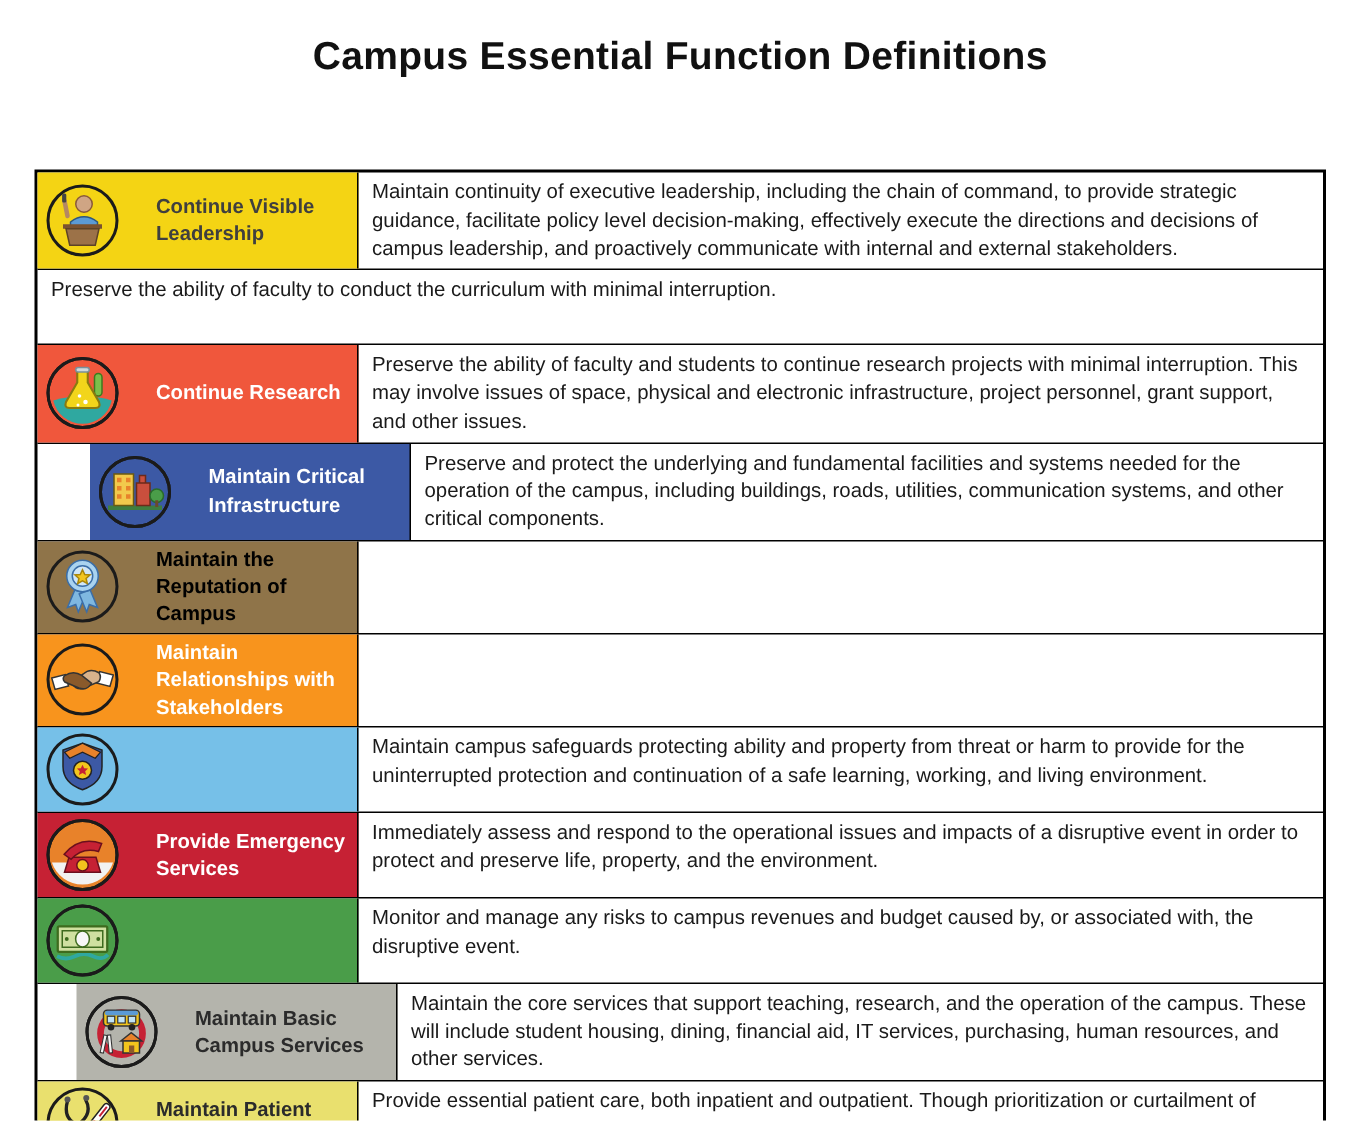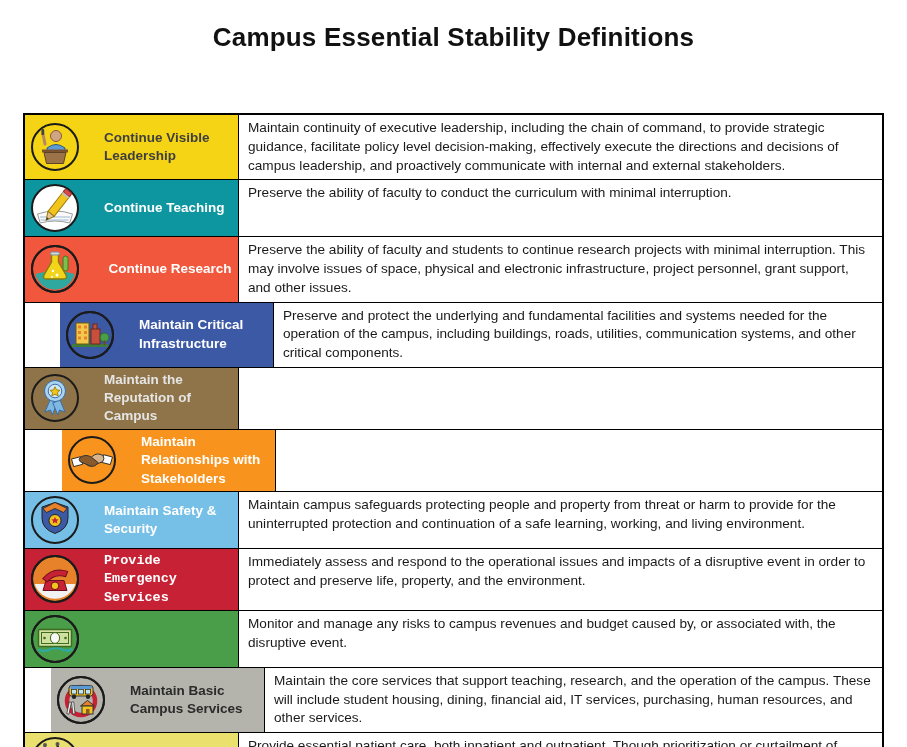--- a/index.html
+++ b/index.html
@@ -61,21 +61,21 @@
   }
   .definition{
     font-size:13.6px;
     line-height:1.38;
     color:#1a1a1a;
   }
 </style>
 </head>
 <body>
 
-<h1 class="title">Campus Essential Stability Definitions</h1>
+<h1 class="title">Campus Essential Function Definitions</h1>
 
 <div class="def-table" id="def-table">
   <div class="row">
     <div class="cell-left" style="background: rgb(244, 212, 20); color: rgb(63, 63, 63);">
       <span class="icon-wrap">
           <svg viewBox="0 0 50 50" xmlns="http://www.w3.org/2000/svg">
             <circle cx="25" cy="25" r="23" fill="#F4D414" stroke="#1b1b1b" stroke-width="2"></circle>
             <path d="M15 22 L13 12" stroke="#b58863" stroke-width="3" stroke-linecap="round"></path>
             <rect x="11.4" y="7" width="2.8" height="6" rx="1" fill="#444"></rect>
             <circle cx="26" cy="14" r="5.5" fill="#cfa584" stroke="#8a5a3a"></circle>
@@ -86,44 +86,27 @@
         </span>
       <span class="label">Continue Visible
 Leadership</span>
     </div>
     <div class="cell-right">
       <span class="definition">Maintain continuity of executive leadership, including the chain of command, to provide strategic guidance, facilitate policy level decision-making, effectively execute the directions and decisions of campus leadership, and proactively communicate with internal and external stakeholders.</span>
     </div>
   </div>
 
   <div class="row">
-    <div class="cell-left" style="background: rgb(13, 150, 160); color: rgb(255, 255, 255);">
-      <span class="icon-wrap">
-          <svg viewBox="0 0 50 50" xmlns="http://www.w3.org/2000/svg">
-            <circle cx="25" cy="25" r="23" fill="#ffffff" stroke="#1b1b1b" stroke-width="2"></circle>
-            <path d="M7.5 31 q18 -6 35 0 l-2.8 9 q-15 -4 -29.5 0 z" fill="#fbfbfb" stroke="#999"></path>
-            <path d="M10 34 h30 M10.5 37 h28" stroke="#9bb7d4" stroke-width="1" fill="none"></path>
-            <g transform="rotate(38 25 25)">
-              <rect x="21.5" y="6" width="8" height="26" fill="#f2c51d" stroke="#9a7b0a"></rect>
-              <rect x="21.5" y="3" width="8" height="4.5" rx="1.5" fill="#d94a4a" stroke="#8a2a2a"></rect>
-              <rect x="21.5" y="7.5" width="8" height="2" fill="#c0c0c0"></rect>
-              <path d="M21.5 32 l4 8 l4 -8 z" fill="#e8c79b" stroke="#9a7b0a"></path>
-              <path d="M24.3 37.2 l1.2 2.8 l1.2 -2.8 z" fill="#333"></path>
-            </g>
-          </svg>
-        </span>
-      <span class="label">Continue Teaching</span>
-    </div>
     <div class="cell-right">
       <span class="definition">Preserve the ability of faculty to conduct the curriculum with minimal interruption.</span>
     </div>
   </div>
 
   <div class="row">
-    <div class="cell-left" style="background: rgb(240, 87, 60); color: rgb(255, 255, 255); text-align: center;">
+    <div class="cell-left" style="background: rgb(240, 87, 60); color: rgb(255, 255, 255);">
       <span class="icon-wrap">
           <svg viewBox="0 0 50 50" xmlns="http://www.w3.org/2000/svg">
             <circle cx="25" cy="25" r="23" fill="#F0573C" stroke="#1b1b1b" stroke-width="2"></circle>
             <path d="M5.5 30 q20 -6 39 0 a20 20 0 0 1 -39 0 z" fill="#2fa8a0"></path>
             <rect x="33" y="12" width="5" height="15" rx="2.5" fill="#7cbf4b" stroke="#3e7a1e"></rect>
             <path d="M21.5 10 h7 v8 l7.5 13 q1.5 4 -2.5 4 h-17 q-4 0 -2.5 -4 l7.5 -13 z" fill="#f2d51b" stroke="#8a7a10" stroke-width="1.4"></path>
             <rect x="20.5" y="8" width="9" height="3" rx="1.5" fill="#cfd8dc" stroke="#78909c"></rect>
             <circle cx="23" cy="27" r="1.2" fill="#fff"></circle>
             <circle cx="27" cy="31" r="1.5" fill="#fff"></circle>
             <circle cx="22" cy="33" r="1" fill="#fff"></circle>
@@ -159,39 +142,39 @@
         </span>
       <span class="label">Maintain Critical
 Infrastructure</span>
     </div>
     <div class="cell-right">
       <span class="definition">Preserve and protect the underlying and fundamental facilities and systems needed for the operation of the campus, including buildings, roads, utilities, communication systems, and other critical components.</span>
     </div>
   </div>
 
   <div class="row">
-    <div class="cell-left" style="background: rgb(143, 116, 73); color: #e5e5e5;">
+    <div class="cell-left" style="background: rgb(143, 116, 73); color: #000000;">
       <span class="icon-wrap">
           <svg viewBox="0 0 50 50" xmlns="http://www.w3.org/2000/svg">
             <circle cx="25" cy="25" r="23" fill="#8F7449" stroke="#1b1b1b" stroke-width="2"></circle>
             <path d="M20 27 l-5 12 l5.5 -2 l1.7 5 l5 -12 z" fill="#7fb8e0" stroke="#3a6ea8"></path>
             <path d="M30 27 l5 12 l-5.5 -2 l-1.7 5 l-5 -12 z" fill="#7fb8e0" stroke="#3a6ea8"></path>
             <circle cx="25" cy="18" r="10.5" fill="#a9d3f0" stroke="#3a6ea8"></circle>
             <circle cx="25" cy="18" r="6.8" fill="#cfe6f7" stroke="#3a6ea8"></circle>
             <polygon points="25,13.8 26.5,17 30,17.3 27.4,19.6 28.2,23 25,21.2 21.8,23 22.6,19.6 20,17.3 23.5,17" fill="#f2c51d" stroke="#a8860b"></polygon>
           </svg>
         </span>
       <span class="label">Maintain the
 Reputation of
 Campus</span>
     </div>
   </div>
 
   <div class="row">
-    <div class="cell-left" style="background: rgb(248, 148, 29); color: rgb(255, 255, 255); margin-left: 37px;">
+    <div class="cell-left" style="background: rgb(248, 148, 29); color: rgb(255, 255, 255);">
       <span class="icon-wrap">
           <svg viewBox="0 0 50 50" xmlns="http://www.w3.org/2000/svg">
             <circle cx="25" cy="25" r="23" fill="#F8941D" stroke="#1b1b1b" stroke-width="2"></circle>
             <path d="M4.5 24 l9 -2.3 2.2 7.6 -9 2.3 z" fill="#fff" stroke="#333"></path>
             <path d="M45.5 22 l-9 -2.3 -2.2 7.6 9 2.3 z" fill="#fff" stroke="#333"></path>
             <path d="M36 20.5 q-6 -3.5 -10.5 0.8 l-7.5 6.2 q3 5 8.2 3.2 l9.6 -4.2 q2.2 -3 0.2 -6 z" fill="#d9b38c" stroke="#333"></path>
             <path d="M13 22.5 q6 -4 11.5 -0.2 l6.5 5.2 q-3 5.2 -8.4 3.2 l-9.4 -4 q-2 -2.2 -0.2 -4.2 z" fill="#8a5a2b" stroke="#333"></path>
           </svg>
         </span>
       <span class="label">Maintain
@@ -204,30 +187,28 @@
     <div class="cell-left" style="background: rgb(118, 192, 232); color: rgb(255, 255, 255);">
       <span class="icon-wrap">
           <svg viewBox="0 0 50 50" xmlns="http://www.w3.org/2000/svg">
             <circle cx="25" cy="25" r="23" fill="#76C0E8" stroke="#1b1b1b" stroke-width="2"></circle>
             <path d="M25 7.5 L38 12 v11 q0 11 -13 15.5 Q12 34 12 23 V12 z" fill="#3c59a5" stroke="#222"></path>
             <path d="M13 13.5 L25 7.5 37 13.5 33.5 17.5 25 13.5 16.5 17.5 z" fill="#e8822a" stroke="#222" stroke-width="0.8"></path>
             <circle cx="25" cy="25.5" r="6" fill="#f2c51d" stroke="#222"></circle>
             <polygon points="25,21.8 26.1,24.2 28.7,24.4 26.8,26.1 27.4,28.6 25,27.3 22.6,28.6 23.2,26.1 21.3,24.4 23.9,24.2" fill="#c62134"></polygon>
           </svg>
         </span>
-      <span class="label">Maintain Safety &amp;
-Security</span>
-    </div>
-    <div class="cell-right">
-      <span class="definition">Maintain campus safeguards protecting people and property from threat or harm to provide for the uninterrupted protection and continuation of a safe learning, working, and living environment.</span>
-    </div>
-  </div>
-
-  <div class="row">
-    <div class="cell-left" style="background: rgb(198, 33, 52); color: rgb(255, 255, 255); font-family: Liberation Mono, monospace;">
+    </div>
+    <div class="cell-right">
+      <span class="definition">Maintain campus safeguards protecting ability and property from threat or harm to provide for the uninterrupted protection and continuation of a safe learning, working, and living environment.</span>
+    </div>
+  </div>
+
+  <div class="row">
+    <div class="cell-left" style="background: rgb(198, 33, 52); color: rgb(255, 255, 255);">
       <span class="icon-wrap">
           <svg viewBox="0 0 50 50" xmlns="http://www.w3.org/2000/svg">
             <circle cx="25" cy="25" r="23" fill="#e8822a" stroke="#1b1b1b" stroke-width="2"></circle>
             <path d="M4.6 30 a21.5 21.5 0 0 0 40.8 0 z" fill="#f2f2f2"></path>
             <path d="M16 26.5 h18 l3 10 h-24 z" fill="#c62134" stroke="#6b0f1d"></path>
             <g transform="rotate(-16 25 20)">
               <path d="M12 21 q13 -9 26 0 l-3.5 4.5 q-9.5 -6 -19 0 z" fill="#c62134" stroke="#6b0f1d"></path>
             </g>
             <circle cx="25" cy="31.8" r="3.8" fill="#f2c51d" stroke="#6b0f1d"></circle>
             <circle cx="25" cy="25" r="23" fill="none" stroke="#1b1b1b" stroke-width="2"></circle>

